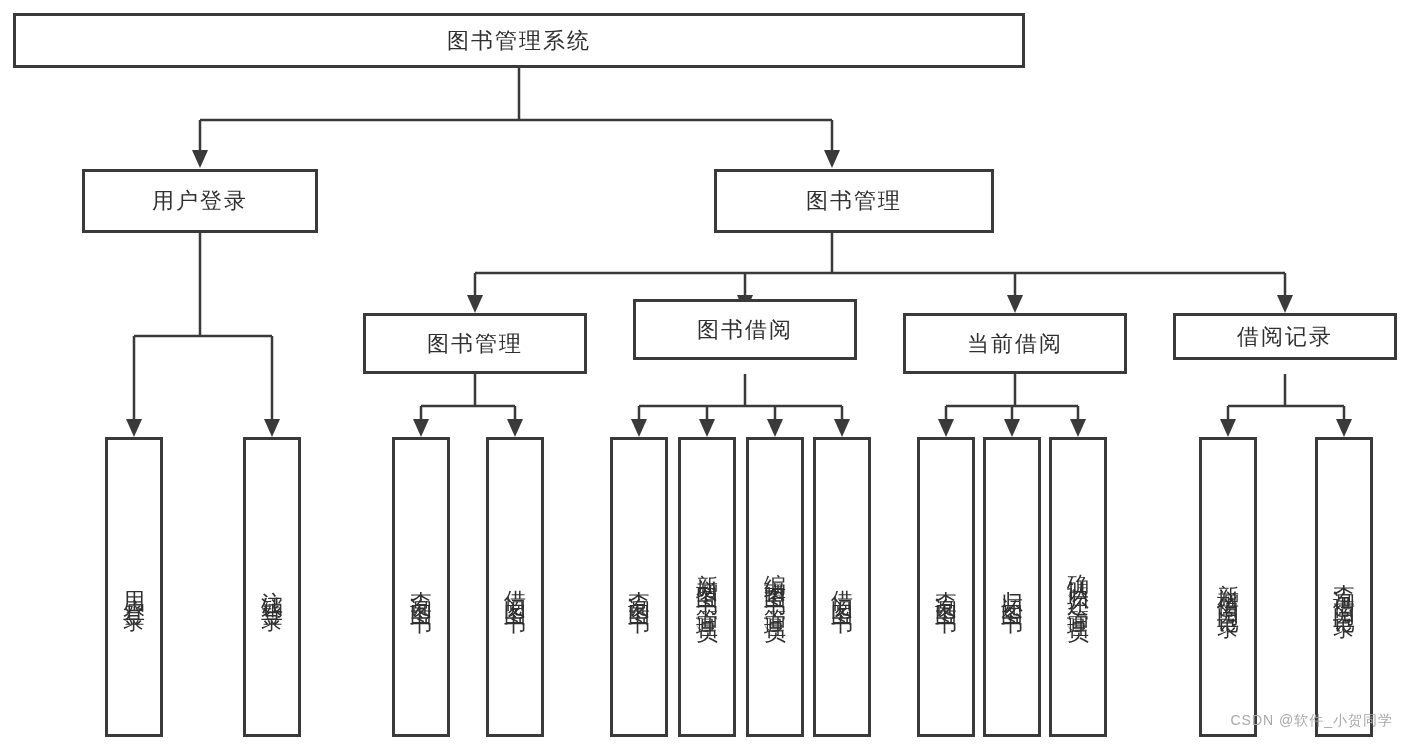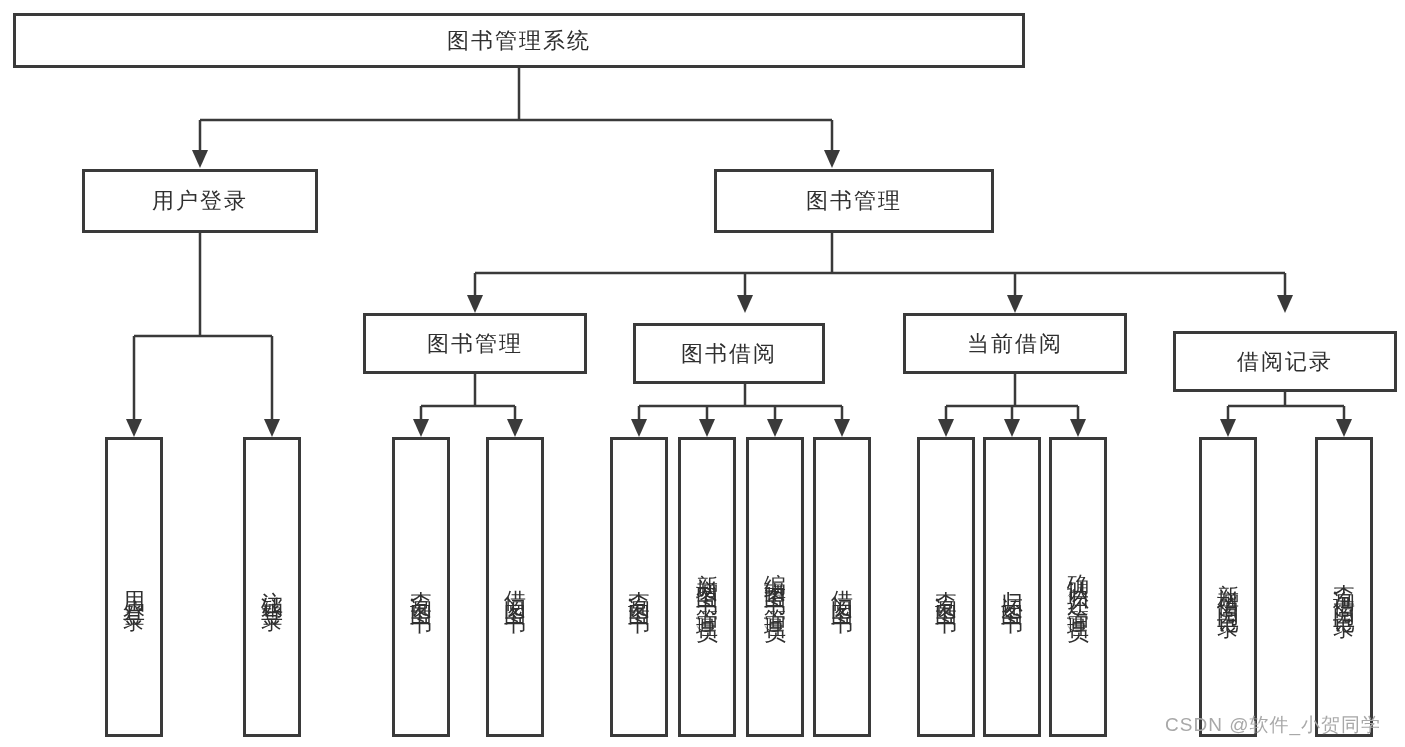--- a/index.html
+++ b/index.html
@@ -34,22 +34,22 @@
   .node.v{
     writing-mode:vertical-rl;
     text-orientation:mixed;
     letter-spacing:7px;
     line-height:1;
     padding:6px 0;
   }
   .watermark{
     position:absolute;
     top:712px;
-    right:24px;
-    font-size:19px;
+    right:12px;
+    font-size:14px;
     letter-spacing:1px;
     color:var(--wm);
     white-space:nowrap;
   }
 </style>
 </head>
 <body>
 
 <div id="canvas">
 
@@ -83,23 +83,23 @@
       <polygon points="1336,419 1352,419 1344,437"></polygon>
     </g>
   </svg>
 
   <div class="node" style="left:13px;top:13px;width:1012px;height:55px">图书管理系统</div>
 
   <div class="node" style="left:82px;top:169px;width:236px;height:64px">用户登录</div>
   <div class="node" style="left:714px;top:169px;width:280px;height:64px">图书管理</div>
 
   <div class="node" style="left:363px;top:313px;width:224px;height:61px">图书管理</div>
-  <div class="node" style="left:633px;top:323px;width:192px;height:61px">图书借阅</div>
+  <div class="node" style="left:633px;top:299px;width:224px;height:61px">图书借阅</div>
   <div class="node" style="left:903px;top:313px;width:224px;height:61px">当前借阅</div>
-  <div class="node" style="left:1173px;top:331px;width:224px;height:61px">借阅记录</div>
+  <div class="node" style="left:1173px;top:313px;width:224px;height:47px">借阅记录</div>
 
   <div class="node v" style="left:105px;top:437px;width:58px;height:300px">用户登录</div>
   <div class="node v" style="left:243px;top:437px;width:58px;height:300px">注销登录</div>
 
   <div class="node v" style="left:392px;top:437px;width:58px;height:300px">查询图书</div>
   <div class="node v" style="left:486px;top:437px;width:58px;height:300px">借阅图书</div>
 
   <div class="node v" style="left:610px;top:437px;width:58px;height:300px">查询图书</div>
   <div class="node v" style="left:678px;top:437px;width:58px;height:300px">新增图书（管理员）</div>
   <div class="node v" style="left:746px;top:437px;width:58px;height:300px">编辑图书（管理员）</div>

